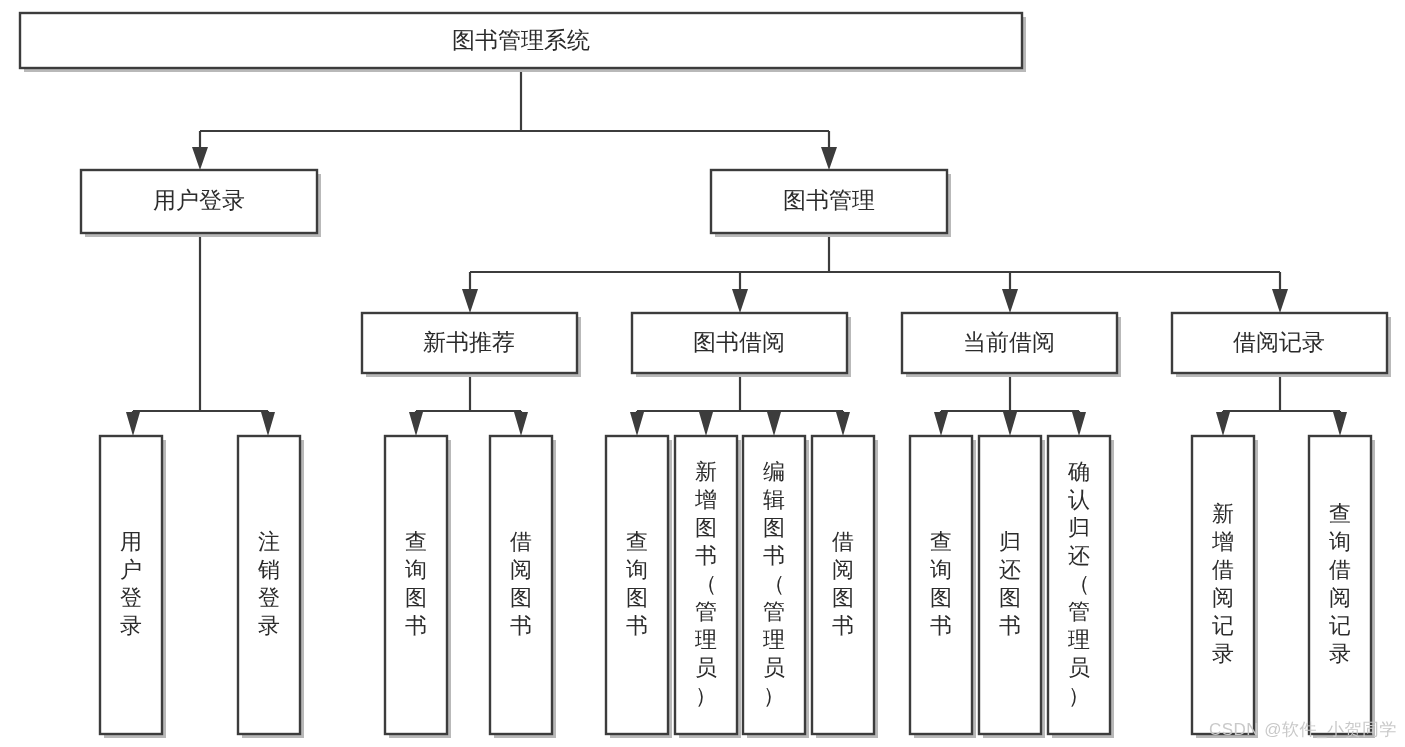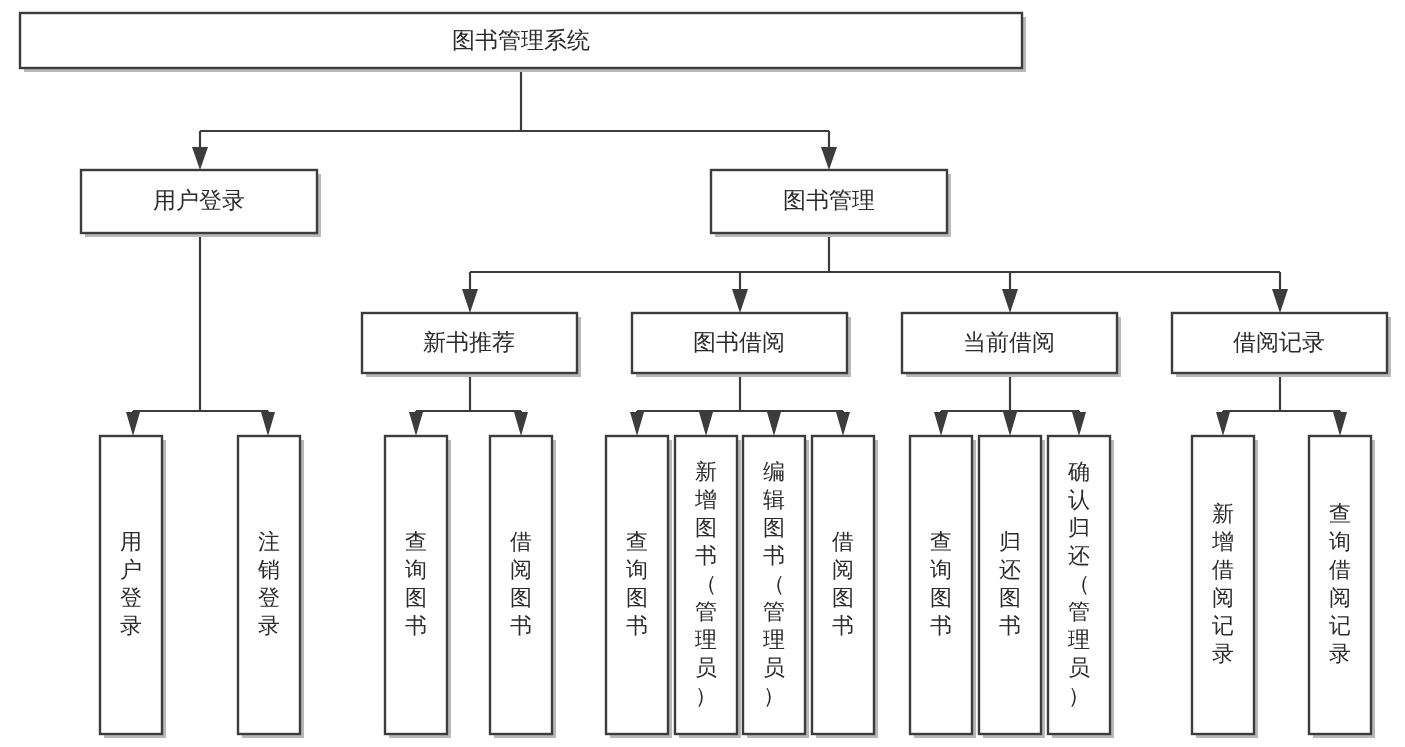--- a/index.html
+++ b/index.html
@@ -217,13 +217,14 @@
     </g>
 
     <g>
       <rect class="node-shadow" x="1313" y="440" width="62" height="298"></rect>
       <rect class="node-box" x="1309" y="436" width="62" height="298"></rect>
       <text class="node-label label-v" x="1340" y="585"><tspan x="1340" y="515.0">查</tspan><tspan x="1340" y="543.0">询</tspan><tspan x="1340" y="571.0">借</tspan><tspan x="1340" y="599.0">阅</tspan><tspan x="1340" y="627.0">记</tspan><tspan x="1340" y="655.0">录</tspan></text>
     </g>
 
   </svg>
 
+  <div class="watermark">CSDN @软件_小贺同学</div>
 </div>
 
 </body></html>

